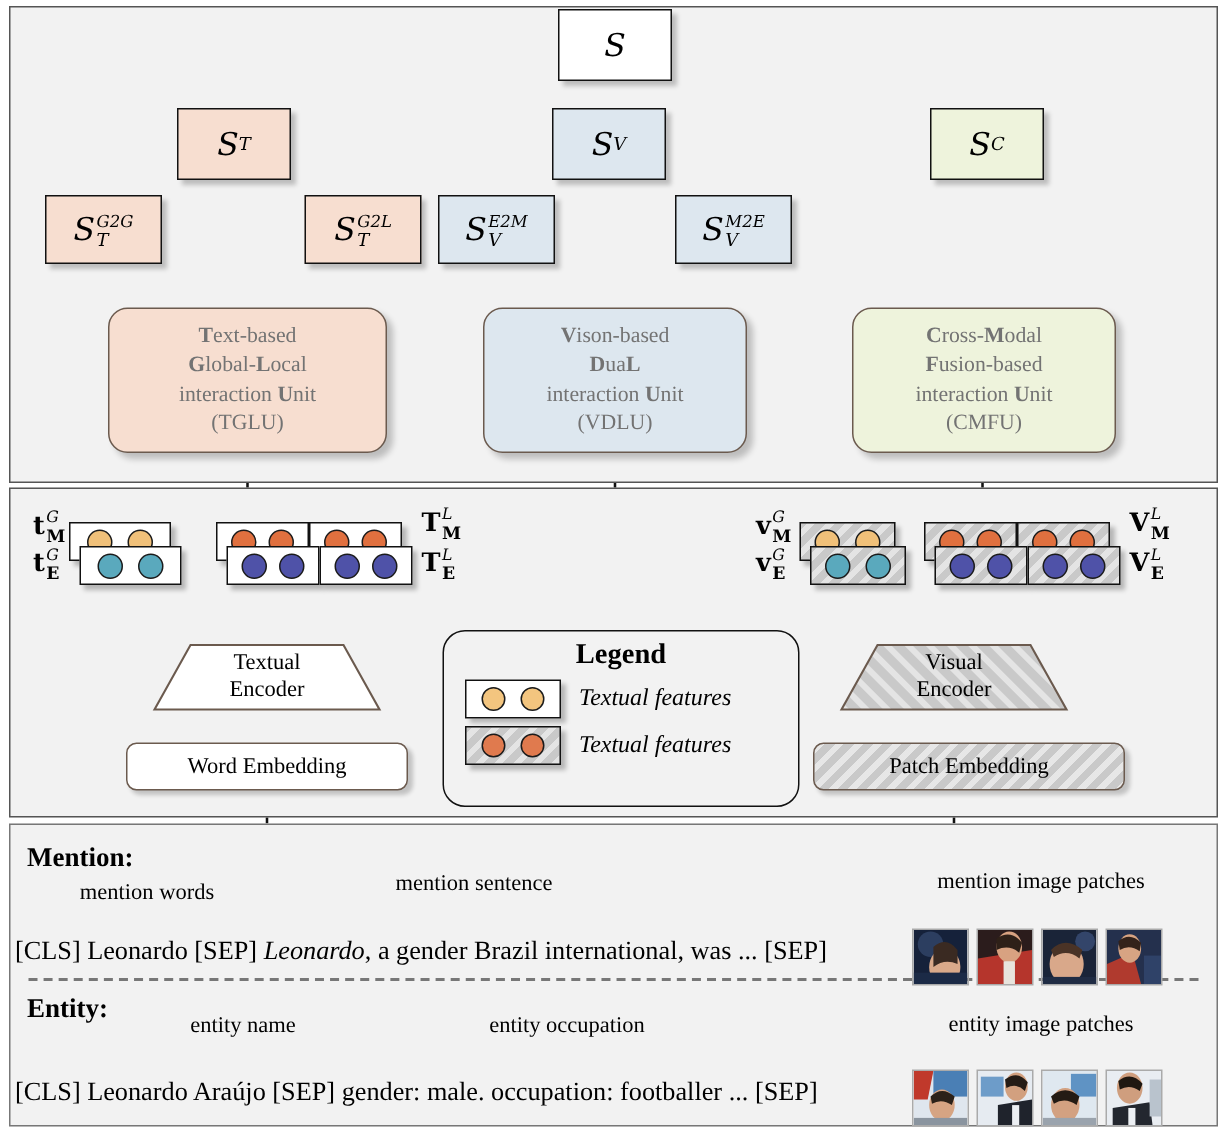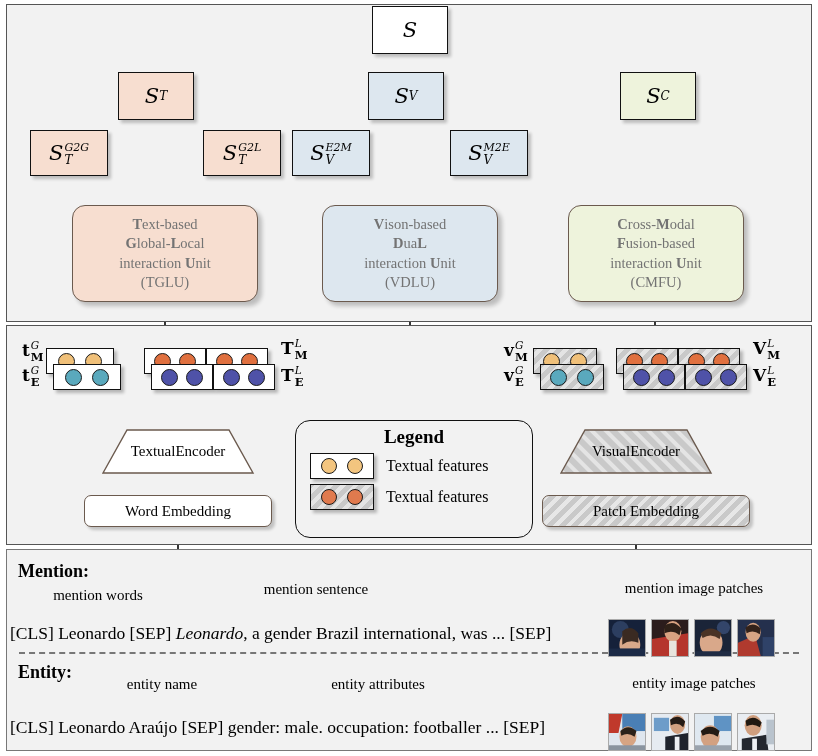--- a/index.html
+++ b/index.html
@@ -87,21 +87,21 @@
     line-height: 1.32;
     color: #737373;
     z-index: 3;
   }
   .unit b { font-weight: bold; }
 
   
   .trap {
     position: absolute;
     box-sizing: border-box;
-    display: flex; flex-direction: row;
+    display: flex; flex-direction: column;
     align-items: center; justify-content: center;
     font-size: 15px; line-height: 1.2;
     color: #000;
     z-index: 3;
   }
   .trap .trap-shape {
     position: absolute; left: 0; top: 0; right: 0; bottom: 0;
     z-index: -1;
   }
   .embed {
@@ -139,21 +139,21 @@
     text-align: center;
     font-weight: bold;
     font-size: 19px;
     margin-top: 5px;
   }
   .legend-row {
     display: flex; align-items: center;
     margin: 5px 0 0 14px;
   }
   .legend-row .legend-label {
-    font-size: 16px; margin-left: 12px;
+    font-size: 16px; margin-left: 12px; font-style: italic;
   }
 
   
   .tokbox {
     position: absolute;
     box-sizing: border-box;
     border: 1.7px solid #111;
     display: flex;
     align-items: center;
     justify-content: space-evenly;
@@ -566,21 +566,21 @@
       <ellipse cx="16" cy="13" rx="8" ry="10" fill="#d7a483"></ellipse>
       <path d="M8,8 q8,-7 16,1 l-1,6 q-7,-5 -14,-1 z" fill="#33221a"></path>
       <rect x="26" y="18" width="12" height="20" fill="#2f4268"></rect>
     </svg>
   </div>
 
   <div class="sec-head" style="left:18px; top:662px;">Entity:</div>
 
   <div class="brace-label" style="left:107px; top:664px; width:110px;margin-top:12px;">entity name</div>
 
-  <div class="brace-label" style="left:300px; top:676px; width:156px;">entity attributes</div>
+  <div class="brace-label" style="left:300px; top:676px; width:156px;">entity occupation</div>
 
   <div class="brace-label" style="left:618px; top:675px; width:152px;">entity image patches</div>
 
   <div class="token-line" style="left:10px; top:717px;">
     <span>[CLS] Leonardo Araújo [SEP] </span><span>gender: male. occupation: footballer ... [SEP]</span>
   </div>
 
   <div class="patch" style="left:608px; top:713px;">
     <svg class="ph" viewBox="0 0 38 38">
       <rect width="38" height="38" fill="#dfe6ee"></rect>

